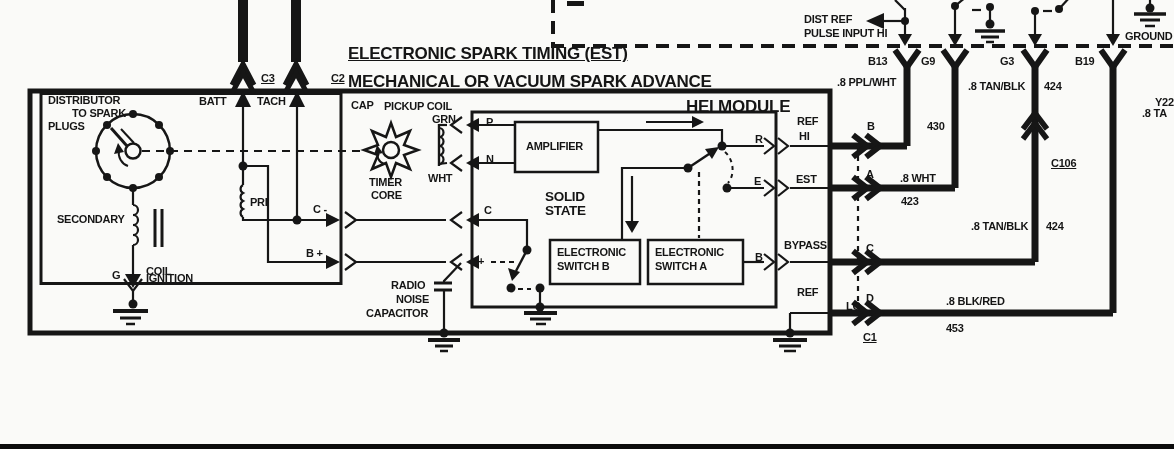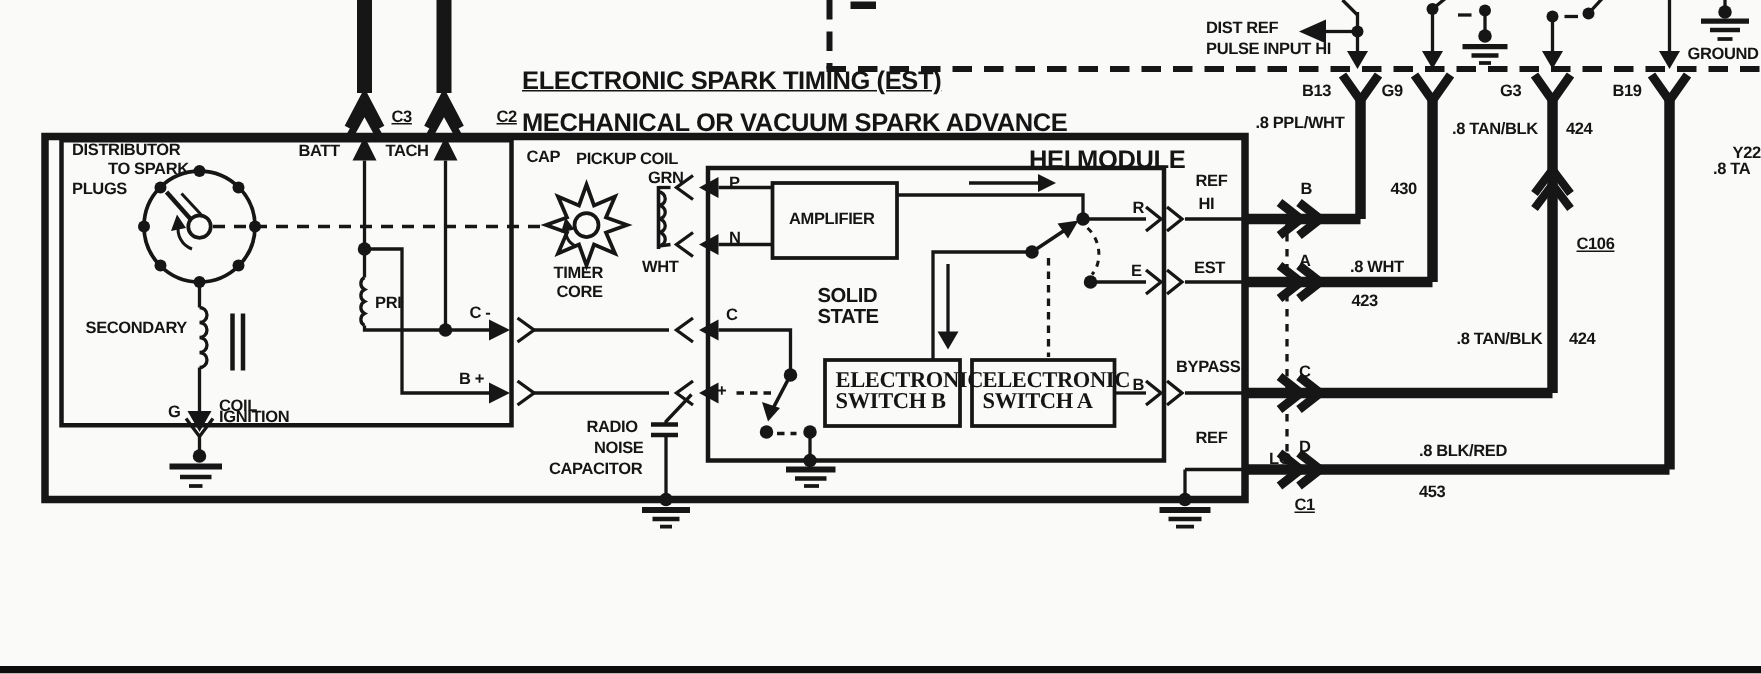--- a/index.html
+++ b/index.html
@@ -10,21 +10,21 @@
   }
   #wires{position:absolute;left:0;top:0;}
   .lb{
     position:absolute;
     font:700 11px/1.12 "Liberation Sans",sans-serif;
     letter-spacing:-0.25px;color:#151515;white-space:nowrap;
   }
   .lb.u{text-decoration:underline;}
   .lb.big{font-size:13.5px;letter-spacing:-0.3px;}
   .lb.note{font-size:17px;}
-  .lb.small{font-size:15px;font-family:Liberation Serif, serif;}
+  .lb.small{font-size:11px;}
   .botbar{position:absolute;left:0;top:444px;width:1174px;height:6px;background:#0c0c0c;}
 </style>
 </head>
 <body>
 
 <div id="stage">
 
   <svg id="wires" width="1174" height="449" viewBox="0 0 1174 449" fill="none" stroke="#161616" stroke-linecap="butt" stroke-linejoin="miter">
 
     <g>

